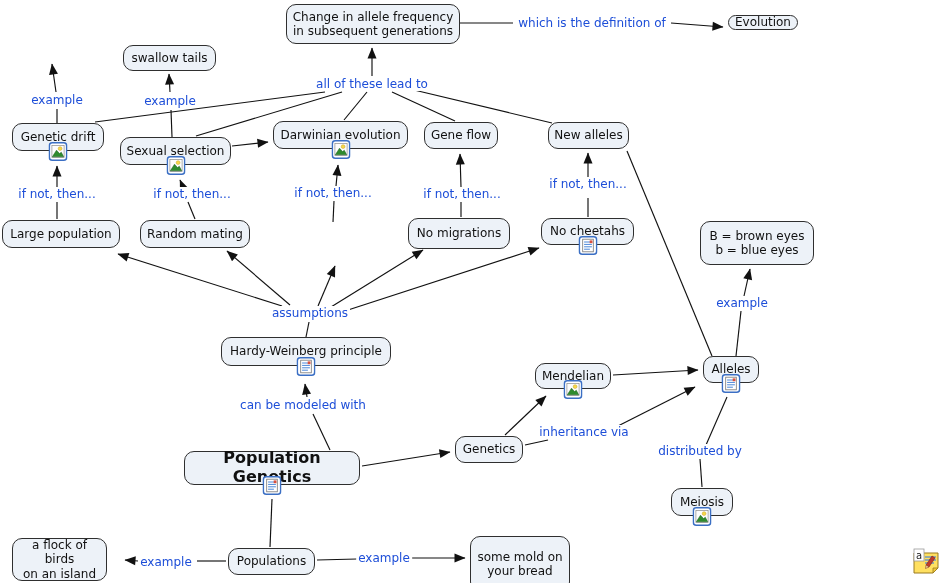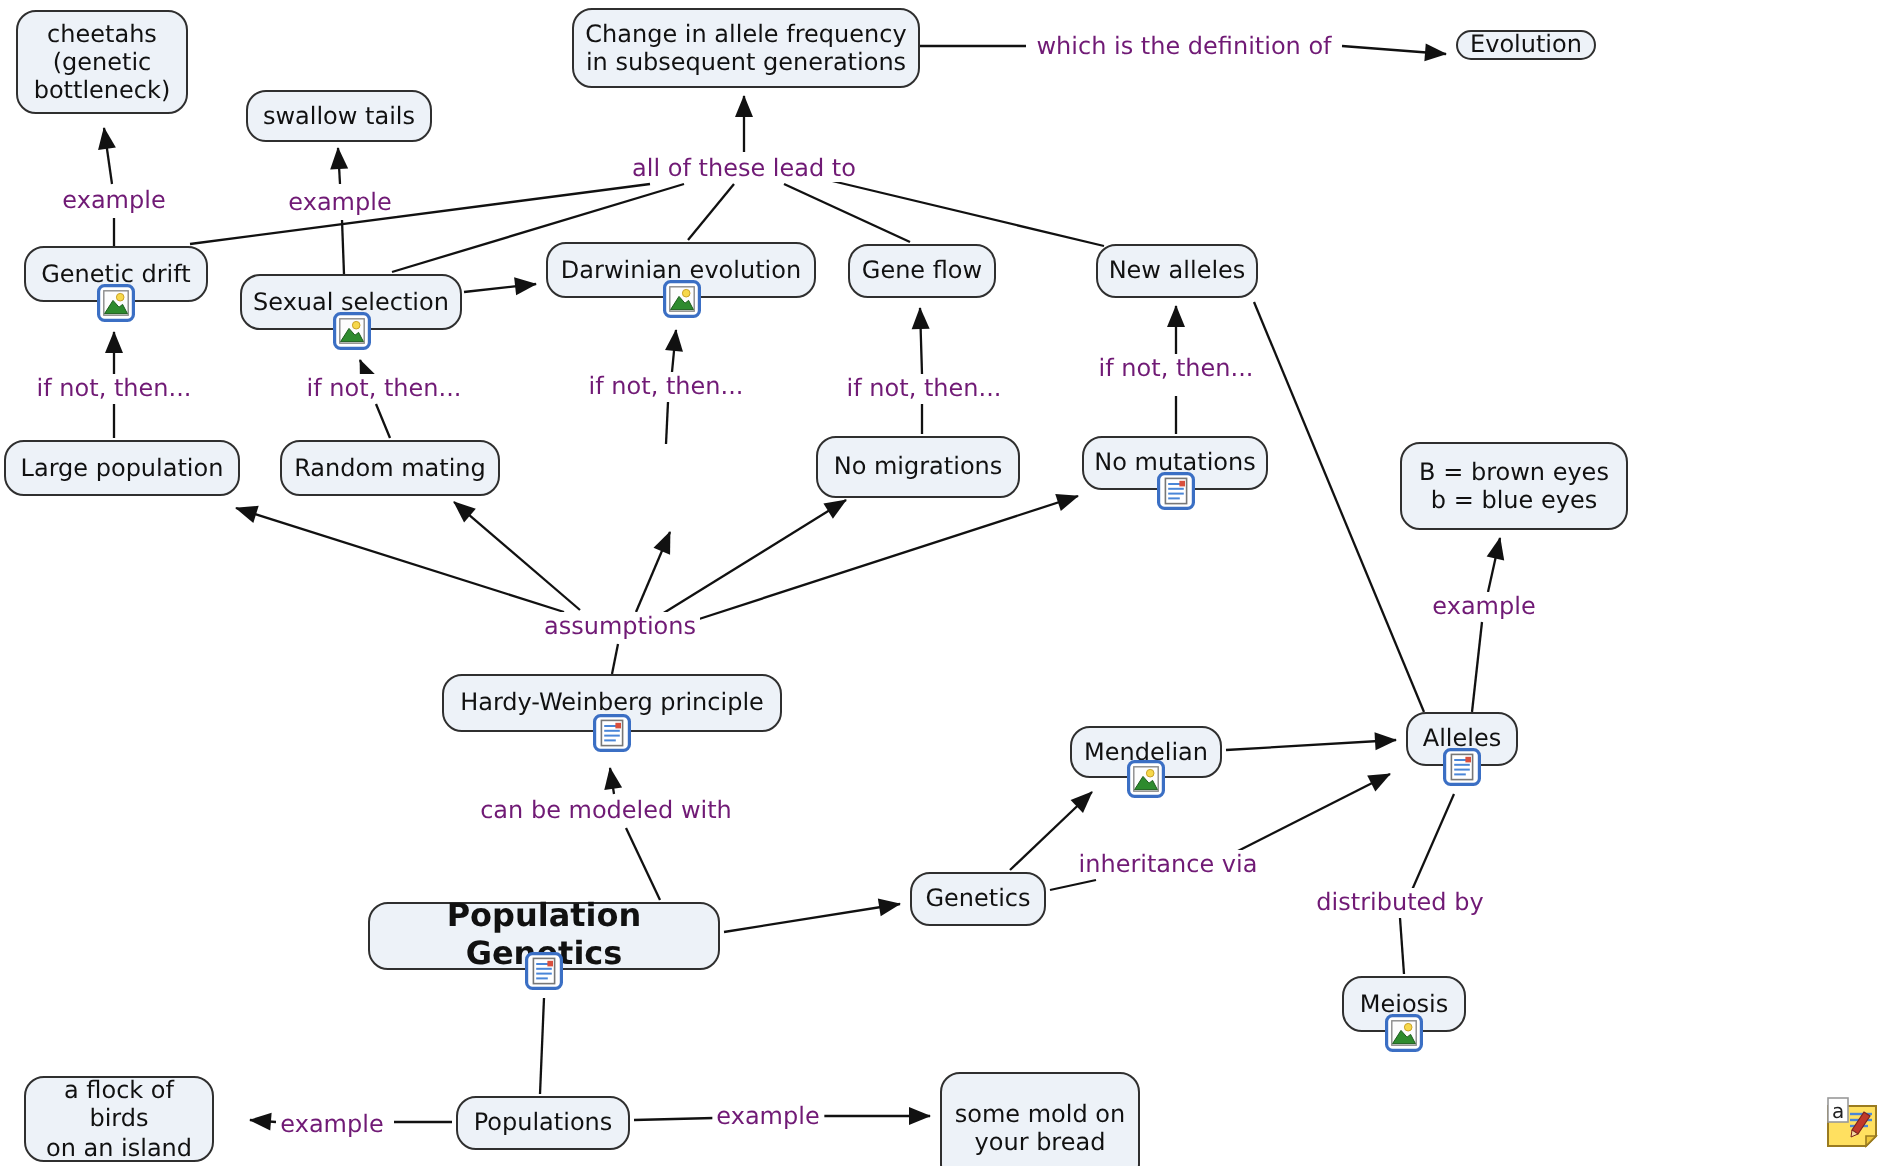--- a/index.html
+++ b/index.html
@@ -3,21 +3,21 @@
 <meta charset="utf-8">
 <style>
   html,body{margin:0;padding:0;background:#fff;}
   #canvas{
     position:relative;width:944px;height:583px;overflow:hidden;background:#ffffff;
     font-family:"DejaVu Sans","Liberation Sans",sans-serif;color:#111;
   }
   #wires{position:absolute;left:0;top:0;z-index:0;}
   .llabel{
     position:absolute;transform:translate(-50%,-50%);z-index:1;
-    background:#fff;padding:0 2px;font-size:12px;white-space:nowrap;color:#701a75;
+    background:#fff;padding:0 2px;font-size:12px;white-space:nowrap;color:#1d4ed8;
   }
   .node{
     position:absolute;z-index:2;box-sizing:border-box;
     background:#edf2f8;border:1.3px solid #2f2f2f;border-radius:10px;
     display:flex;align-items:center;justify-content:center;
     font-size:12px;text-align:center;line-height:1.18;
     box-shadow:0 0 0 1px rgba(255,255,255,0.0);
   }
   .nlabel{white-space:pre-line;padding:0 3px;}
   .node.title{font-size:16px;font-weight:bold;}
@@ -118,25 +118,20 @@
   <div class="llabel" style="left:462px;top:194px">if not, then...</div>
   <div class="llabel" style="left:588px;top:184px">if not, then...</div>
   <div class="llabel" style="left:310px;top:313px">assumptions</div>
   <div class="llabel" style="left:303px;top:405px">can be modeled with</div>
   <div class="llabel" style="left:584px;top:432px">inheritance via</div>
   <div class="llabel" style="left:700px;top:451px">distributed by</div>
   <div class="llabel" style="left:742px;top:303px">example</div>
   <div class="llabel" style="left:166px;top:562px">example</div>
   <div class="llabel" style="left:384px;top:558px">example</div>
 
-  <div class="node" style="left:8px;top:5px;width:86px;height:52px">
-    <span class="nlabel">cheetahs
-(genetic
-bottleneck)</span>
-  </div>
   <div class="node" style="left:123px;top:45px;width:93px;height:26px">
     <span class="nlabel">swallow tails</span>
   </div>
   <div class="node" style="left:286px;top:4px;width:174px;height:40px">
     <span class="nlabel">Change in allele frequency
 in subsequent generations</span>
   </div>
   <div class="node" style="left:728px;top:15px;width:70px;height:15px">
     <span class="nlabel">Evolution</span>
   </div>
@@ -178,21 +173,21 @@
   <div class="node" style="left:2px;top:220px;width:118px;height:28px">
     <span class="nlabel">Large population</span>
   </div>
   <div class="node" style="left:140px;top:220px;width:110px;height:28px">
     <span class="nlabel">Random mating</span>
   </div>
   <div class="node" style="left:408px;top:218px;width:102px;height:31px">
     <span class="nlabel">No migrations</span>
   </div>
   <div class="node" style="left:541px;top:218px;width:93px;height:27px">
-    <span class="nlabel">No mutations</span>
+    <span class="nlabel">No cheetahs</span>
     <span class="res-icon"><svg width="19" height="19" viewBox="0 0 19 19">
           <rect x="0.8" y="0.8" width="17.4" height="17.4" rx="3" fill="#fff" stroke="#3b6fc4" stroke-width="1.6"></rect>
           <rect x="4.2" y="3.2" width="10.6" height="12.6" fill="#fff" stroke="#777" stroke-width="0.8"></rect>
           <line x1="5.6" y1="6" x2="13.4" y2="6" stroke="#4a86d8" stroke-width="1"></line>
           <line x1="5.6" y1="8.4" x2="13.4" y2="8.4" stroke="#4a86d8" stroke-width="1"></line>
           <line x1="5.6" y1="10.8" x2="13.4" y2="10.8" stroke="#4a86d8" stroke-width="1"></line>
           <line x1="5.6" y1="13.2" x2="11.4" y2="13.2" stroke="#4a86d8" stroke-width="1"></line>
           <rect x="11.2" y="4.4" width="2.8" height="2.8" fill="#d94f3d"></rect>
         </svg></span>
   </div>

